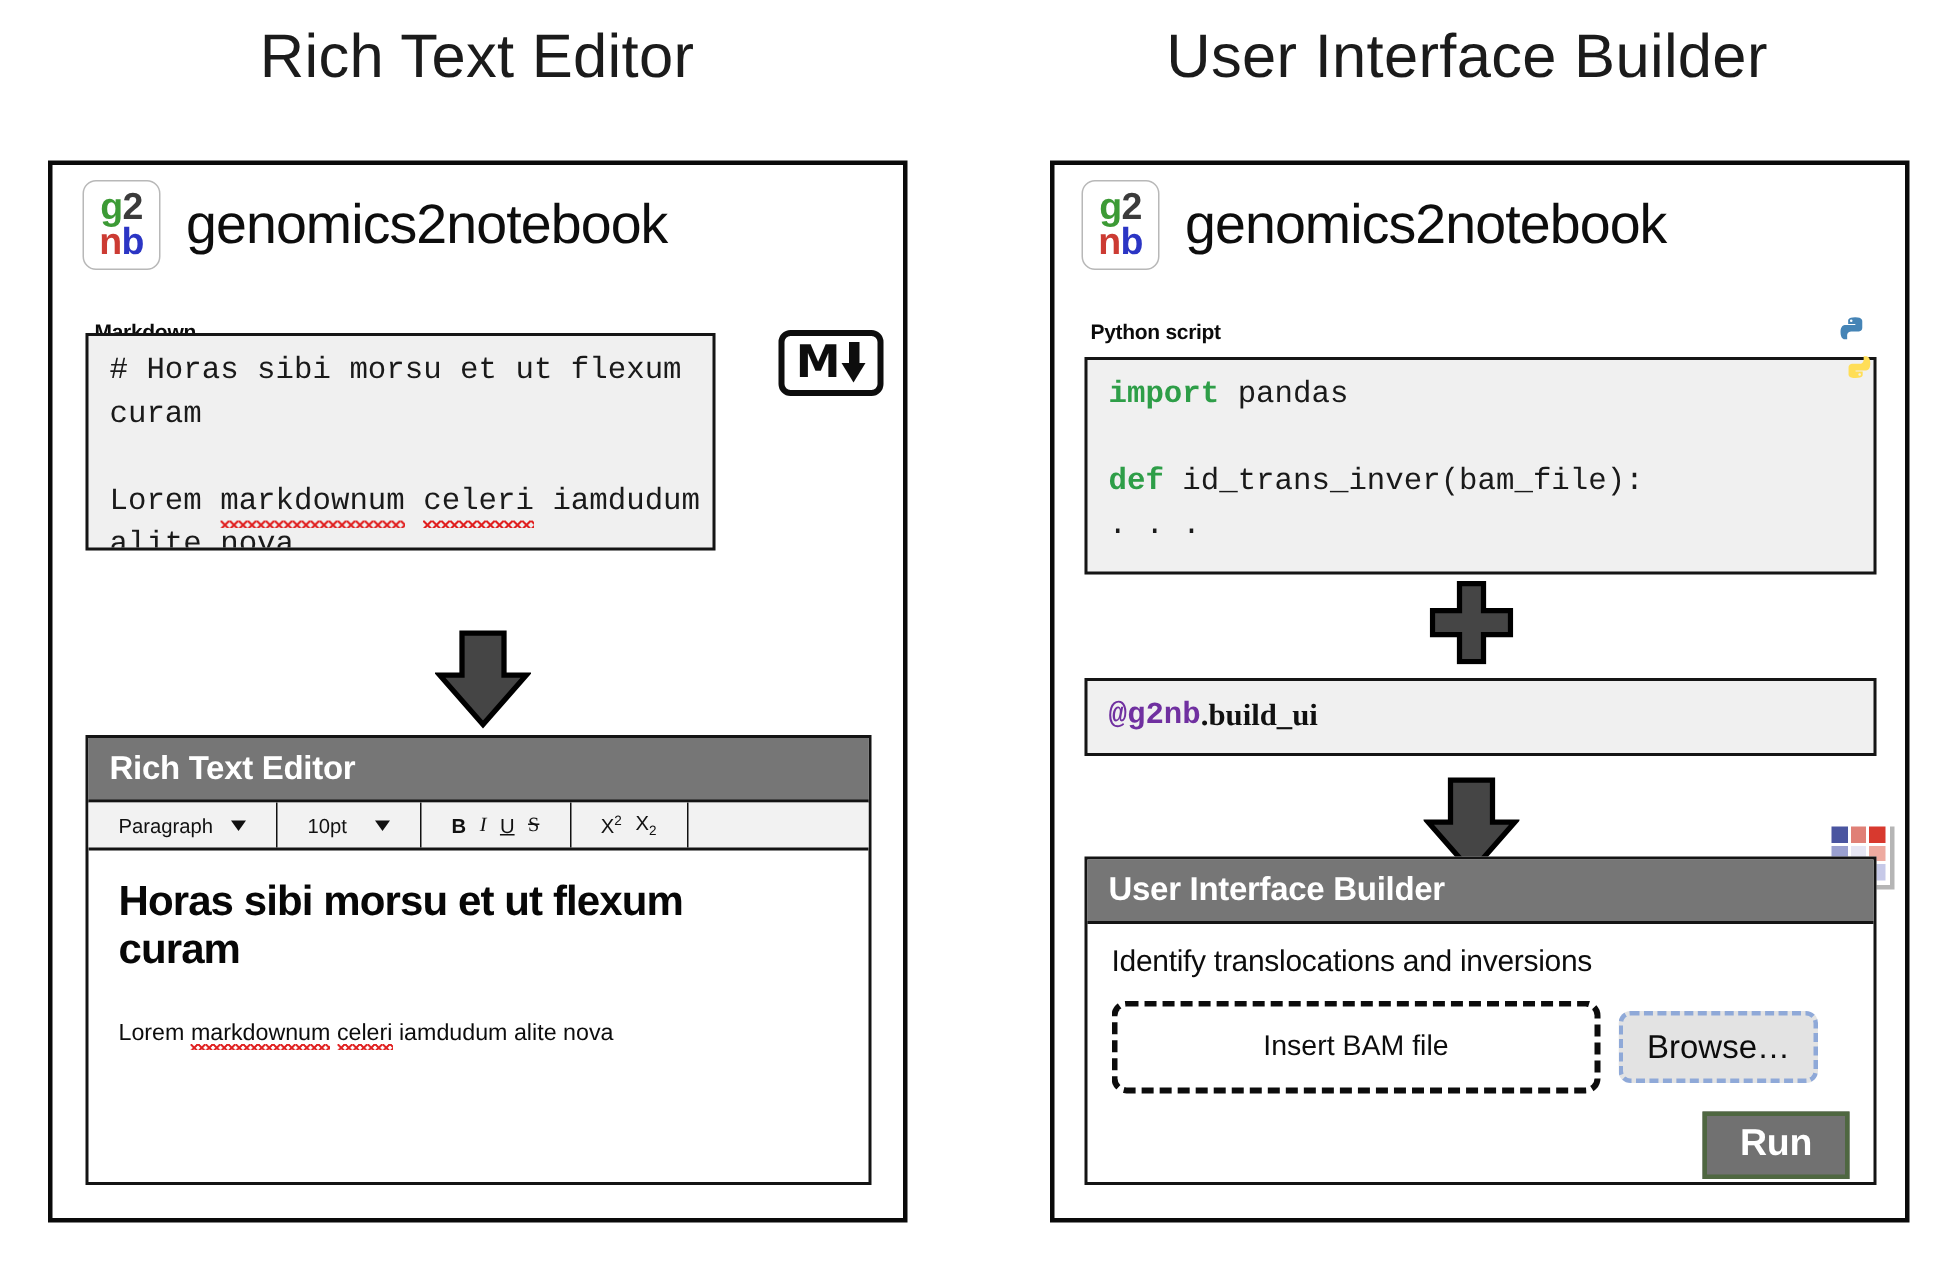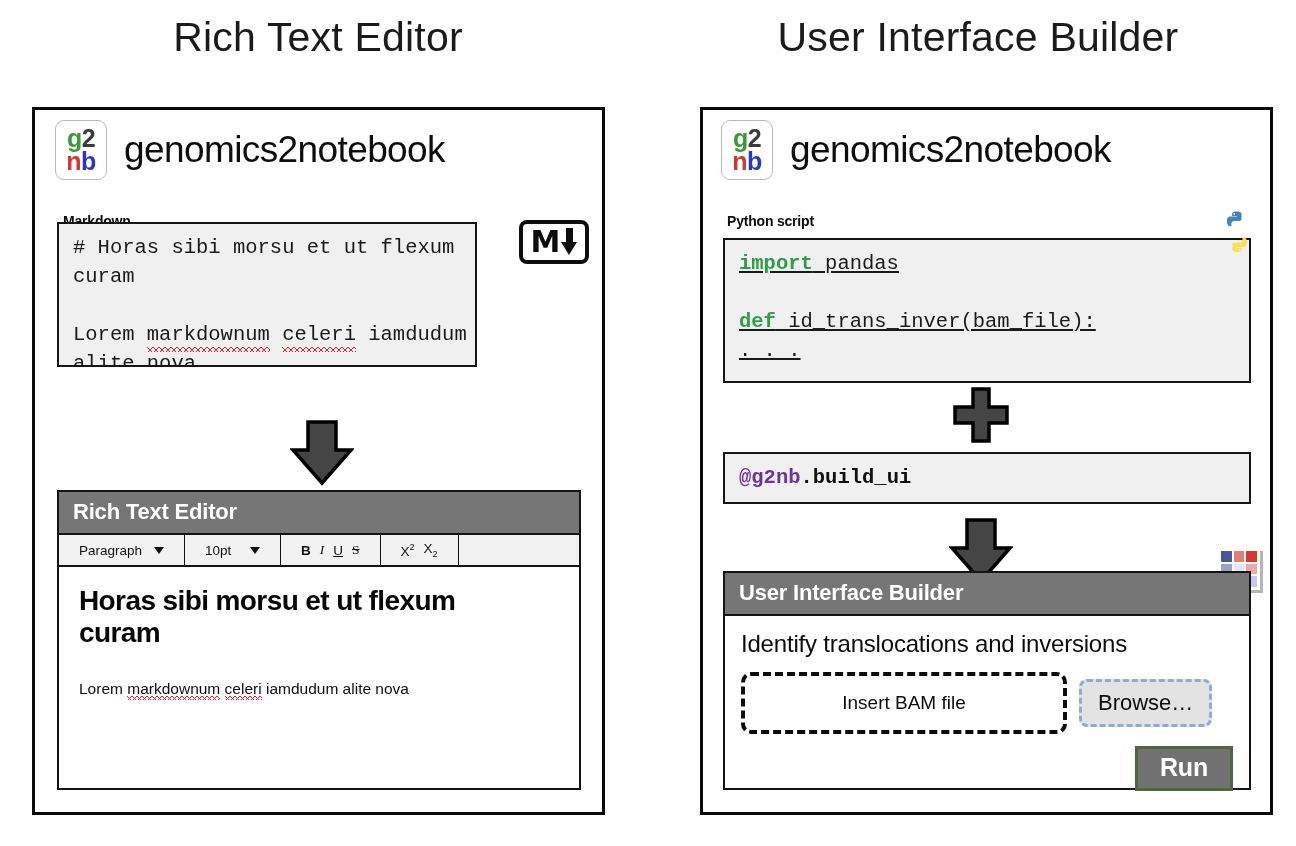--- a/index.html
+++ b/index.html
@@ -85,21 +85,21 @@
     font-family: "Liberation Mono", monospace;
     font-size: 20.5px;
     line-height: 1.42;
     color: #1a1a1a;
     padding: 9px 14px;
     white-space: pre;
     overflow: hidden;
   }
   .kw  { color: #2e9e48; font-weight: 700; }
   .dec { color: #7030a0; font-weight: 700; }
-  .decb{ color: #111111; font-weight: 700; }
+  .decb{ color: #111111; font-weight: 700; font-family: Liberation Serif, serif; }
 
   
   .squig {
     position: relative;
     display: inline-block;
   }
   .squig::after {
     content: "";
     position: absolute;
     left: 0; right: 0; bottom: -3px;
@@ -229,21 +229,21 @@
     max-width: 430px;
   }
   .rte-p {
     margin-top: 30px;
     font-size: 15.5px;
     color: #0d0d0d;
   }
 
   
   .uib-body { padding: 14px 16px 16px 16px; }
-  .uib-desc { font-size: 24px; color: #0c0c0c; letter-spacing: -0.2px; }
+  .uib-desc { font-size: 20px; color: #0c0c0c; letter-spacing: -0.2px; }
   .uib-row { display: flex; align-items: center; gap: 12px; margin-top: 14px; }
   .dropzone {
     flex: none;
     width: 326px; height: 62px;
     border: 4px dashed #0c0c0c;
     border-radius: 10px;
     display: flex; align-items: center; justify-content: center;
     font-size: 19px;
     color: #0c0c0c;
     background: #fff;
@@ -359,21 +359,21 @@
         <div class="logo-row">
           <span class="lg-n">n</span>
           <span class="lg-b">b</span>
         </div>
       </div>
       <div class="brand-name">genomics2notebook</div>
     </div>
 
     <div class="sec-label" style="left:24px; top:103px;">Python script</div>
 
-    <div class="code-box" style="left:20px; top:128px; width:528px; height:145px;text-decoration:underline;"><span class="kw">import</span><span> pandas</span>
+    <div class="code-box" style="left:20px; top:128px; width:528px; height:145px;"><span class="kw">import</span><span> pandas</span>
 
 <span class="kw">def</span><span> id_trans_inver(bam_file):</span>
 <span>. . .</span></div>
 
     <div class="py-logo" style="left:511px; top:99px;">
       <svg width="46" height="46" viewBox="0 0 110 110">
         <path fill="#4584b6" d="M54.5 6c-12 0-11.2 5.2-11.2 5.2l.02 5.4h11.4v1.6H38.7s-7.6-.87-7.6 11.2c0 12 6.6 11.6 6.6 11.6h4V35.4s-.22-6.6 6.5-6.6h11.3s6.3.1 6.3-6.1V12.2s.95-6.2-11.3-6.2zM48.2 9.6a2.05 2.05 0 1 1 0 4.1 2.05 2.05 0 0 1 0-4.1z"></path>
         <path fill="#ffde57" d="M55.3 103c12 0 11.2-5.2 11.2-5.2l-.02-5.4H55.1v-1.6h15.9s7.6.87 7.6-11.2c0-12-6.6-11.6-6.6-11.6h-4v5.6s.22 6.6-6.5 6.6H50.2s-6.3-.1-6.3 6.1v10.5s-.95 6.2 11.3 6.2zm6.3-3.6a2.05 2.05 0 1 1 0-4.1 2.05 2.05 0 0 1 0 4.1z"></path>
       </svg>
     </div>

